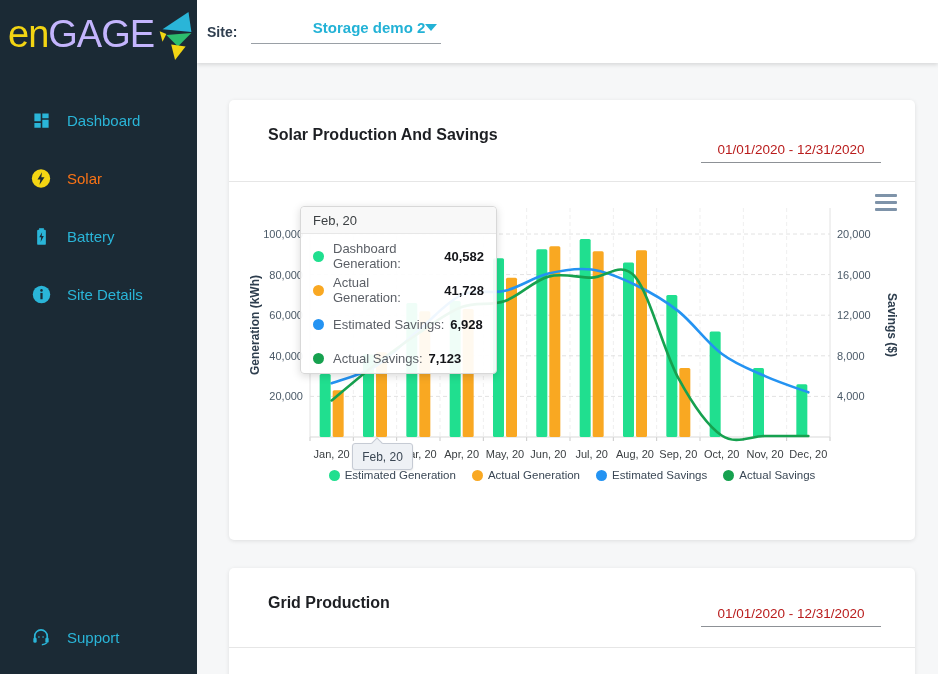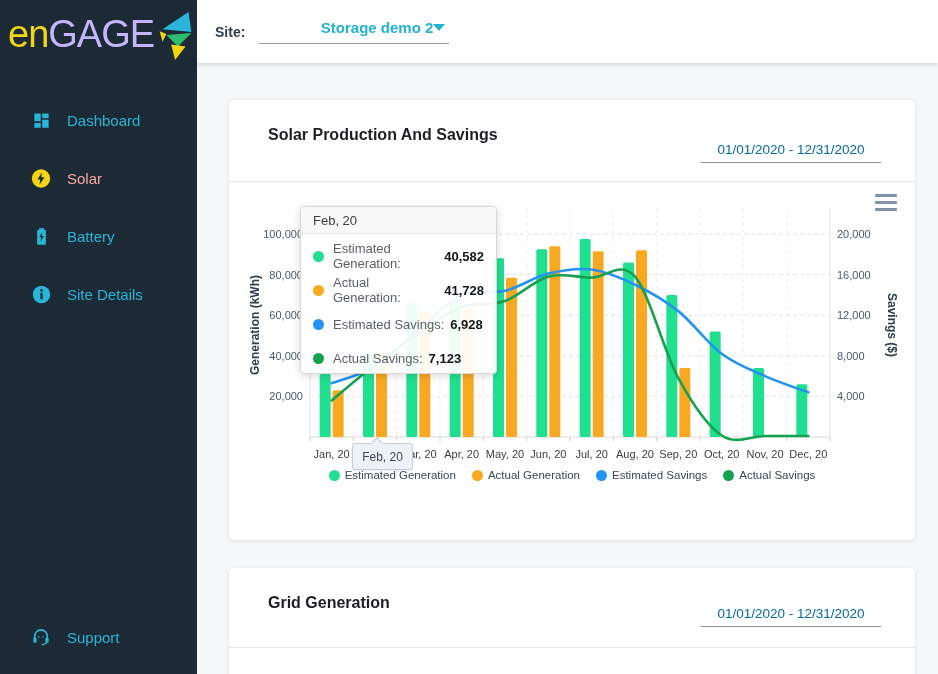--- a/index.html
+++ b/index.html
@@ -12,42 +12,42 @@
     background:#1b2a35; z-index:5; }
   .logo { position:absolute; left:8px; top:10px; display:flex; align-items:flex-start; }
   .logo-text { font-size:38px; font-weight:500; letter-spacing:-1px; line-height:48px; }
   .logo-en { color:#f3d513; }
   .logo-gage { color:#c4b5fd; }
   .logo-mark { margin-left:2px; margin-top:0; }
   .nav { position:absolute; top:91px; left:0; width:100%;text-align:center; }
   .nav-item { height:58px; display:flex; align-items:center; cursor:pointer; }
   .nav-icon { width:20px; height:20px; margin-left:31px; display:flex; align-items:center; justify-content:center; }
   .nav-label { margin-left:16px; font-size:15px; color:#2ab5d8; }
-  .nav-item.active .nav-label { color:#fca5a5; }
+  .nav-item.active .nav-label { color:#f97316; }
   .support-item { position:absolute; bottom:8px; left:0; width:100%; height:58px;
     display:flex; align-items:center; cursor:pointer; }
 
   
   .topbar { position:absolute; left:197px; top:0; width:741px; height:63px; background:#ffffff;
     box-shadow:0 2px 4px rgba(0,0,0,0.12); z-index:4; display:flex; align-items:center; }
-  .site-label { margin-left:18px; font-size:14px; font-weight:bold; color:#2f3e4e; }
+  .site-label { margin-left:10px; font-size:14px; font-weight:bold; color:#2f3e4e; }
   .site-select { margin-left:14px; width:190px; border-bottom:1px solid #9aa0a6;
     padding-bottom:7px; display:flex; align-items:center; justify-content:flex-end; cursor:pointer; }
   .site-value { font-size:15px; font-weight:bold; color:#23b2d6; }
   .caret-down { width:0; height:0; border-left:6px solid transparent; border-right:6px solid transparent;
     border-top:7px solid #23b2d6; margin-right:4px; }
 
   
   .card { position:absolute; left:229px; width:686px; background:#ffffff; border-radius:5px;
     box-shadow:0 1px 4px rgba(0,0,0,0.10); }
   .card1 { top:100px; height:440px; }
   .card2 { top:568px; height:300px; }
   .card-title { position:absolute; left:39px; top:26px; font-size:16px; font-weight:bold; color:#1d1f23; }
   .date-range { position:absolute; right:34px; top:42px; width:180px; text-align:center;
-    font-size:13.5px; color:#0369a1; padding-bottom:5px; border-bottom:1px solid #8d9196; cursor:text; }
+    font-size:13.5px; color:#b91c1c; padding-bottom:5px; border-bottom:1px solid #8d9196; cursor:text; }
   .card2 .date-range { top:38px; }
   .card-divider { position:absolute; left:0; top:81px; width:100%; height:1px; background:#e6e6e6; }
   .card2 .card-divider { top:79px; }
 
   
   .chart-svg { position:absolute; left:0; top:0; }
   .hamburger { position:absolute; left:646px; top:94px; width:22px; height:17px; cursor:pointer;
     display:flex; flex-direction:column; justify-content:space-between; }
   .hamburger span { display:block; height:3px; background:#7e93a9; border-radius:1px; }
   .axis-title { font-size:12px; font-weight:bold; fill:#2e3e4e; }
@@ -282,21 +282,21 @@
           <span class="lg-dot" style="background: rgb(22, 161, 79);"></span>
           <span class="lg-text">Actual Savings</span>
         </span>
       </div>
 
     <div class="tooltip">
       <div class="tt-header">Feb, 20</div>
       <div class="tt-body">
         <div class="tt-row">
           <span class="tt-dot" style="background: rgb(32, 223, 143);"></span>
-          <span class="tt-label">Estimated Generation:</span>
+          <span class="tt-label">Dashboard Generation:</span>
           <span class="tt-value">40,582</span>
         </div>
         <div class="tt-row">
           <span class="tt-dot" style="background: rgb(249, 168, 34);"></span>
           <span class="tt-label">Actual Generation:</span>
           <span class="tt-value">41,728</span>
         </div>
         <div class="tt-row">
           <span class="tt-dot" style="background: rgb(36, 147, 242);"></span>
           <span class="tt-label">Estimated Savings:</span>
@@ -310,18 +310,18 @@
       </div>
     </div>
 
     <div class="axis-pointer">
       <span class="notch"></span>
       <span>Feb, 20</span>
     </div>
   </div>
 
   <div class="card card2">
-    <div class="card-title">Grid Generation</div>
+    <div class="card-title">Grid Production</div>
     <div class="date-range">01/01/2020 - 12/31/2020</div>
     <div class="card-divider"></div>
   </div>
 
 </div>
 
 </body></html>

